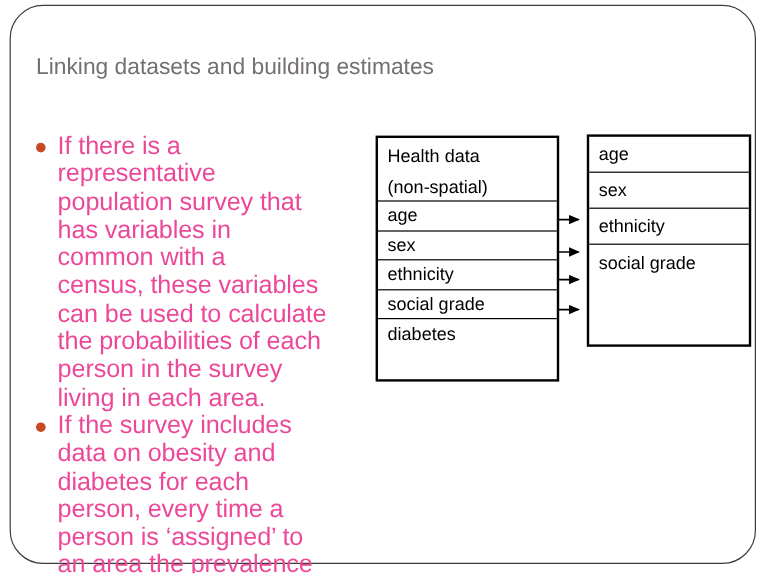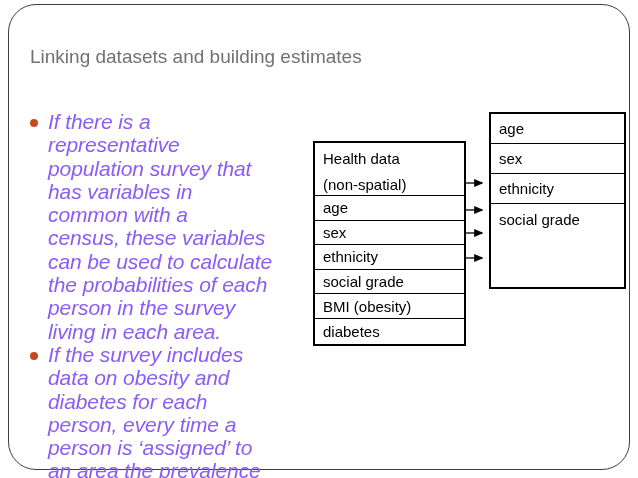--- a/index.html
+++ b/index.html
@@ -16,27 +16,27 @@
     font-size:19px; line-height:34px; color:#757070; letter-spacing:0;
   }
   .bullets { position:absolute; left:28px; top:110px; width:292px; }
   .bullet-item { display:flex; align-items:flex-start; }
   .bullet-dot {
     flex:none; width:8px; height:8px; border-radius:50%;
     background:#c8481f; margin:9px 10px 0 2px;
   }
   .bullet-text {
     white-space:pre-line; font-size:21px; line-height:23.3px;
-    color:#8b5cf6; letter-spacing:-0.1px;font-style:italic;
+    color:#ec4899; letter-spacing:-0.1px;
   }
   .dtable {
     position:absolute; background:#fff; border:2px solid #000;
     box-sizing:border-box; font-size:15px; color:#000;
   }
-  .table-health { left:313px; top:113px; width:153px; height:205px;margin-top:28px; }
+  .table-health { left:313px; top:113px; width:153px; height:205px; }
   .table-census { left:489px; top:112px; width:137px; height:177px; }
   .thead {
     white-space:pre-line; padding:3px 4px 0 8px; line-height:26px;
     height:53px; border-bottom:1px solid #000; box-sizing:border-box;
   }
   .trow {
     display:flex; align-items:center; padding-left:8px;
     border-bottom:1px solid #000; box-sizing:border-box;text-align:center;
   }
   .trow:last-child { border-bottom:none; }
@@ -78,21 +78,20 @@
     </div>
   </div>
 
   <div class="dtable table-health">
     <div class="thead">Health data
 (non-spatial)</div>
     <div class="trow">age</div>
     <div class="trow">sex</div>
     <div class="trow">ethnicity</div>
     <div class="trow">social grade</div>
-    <div class="trow">BMI (obesity)</div>
     <div class="trow">diabetes</div>
   </div>
 
   <div class="dtable table-census">
     <div class="trow">age</div>
     <div class="trow">sex</div>
     <div class="trow">ethnicity</div>
     <div class="trow">social grade</div>
   </div>
 

